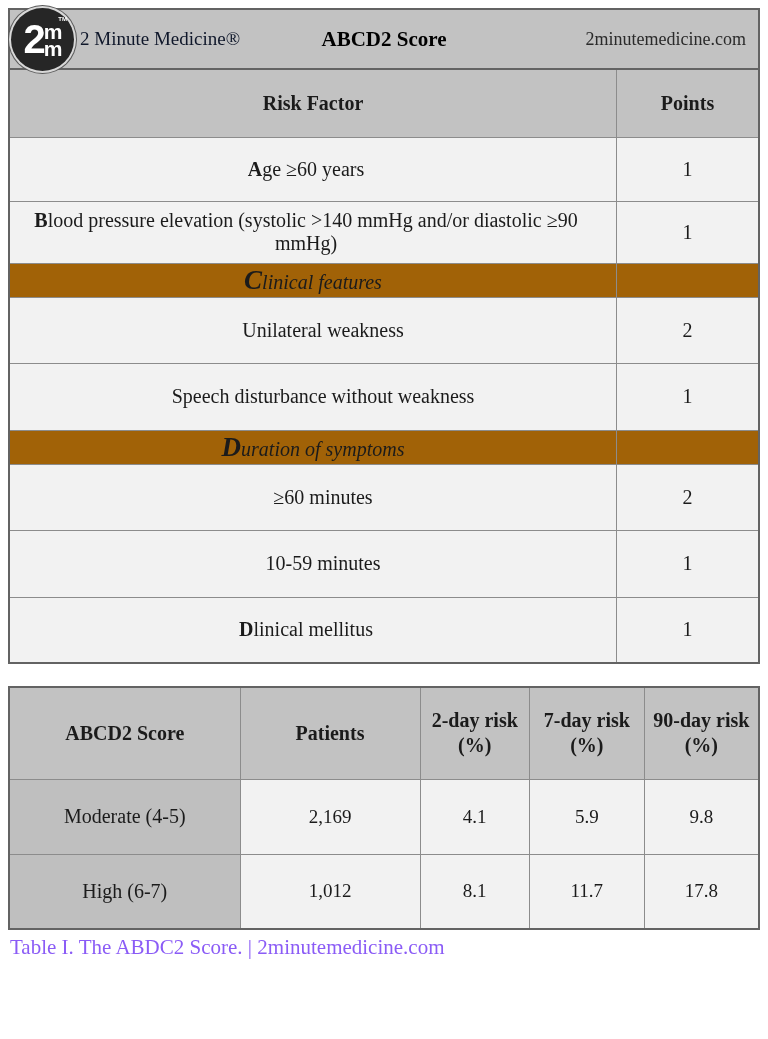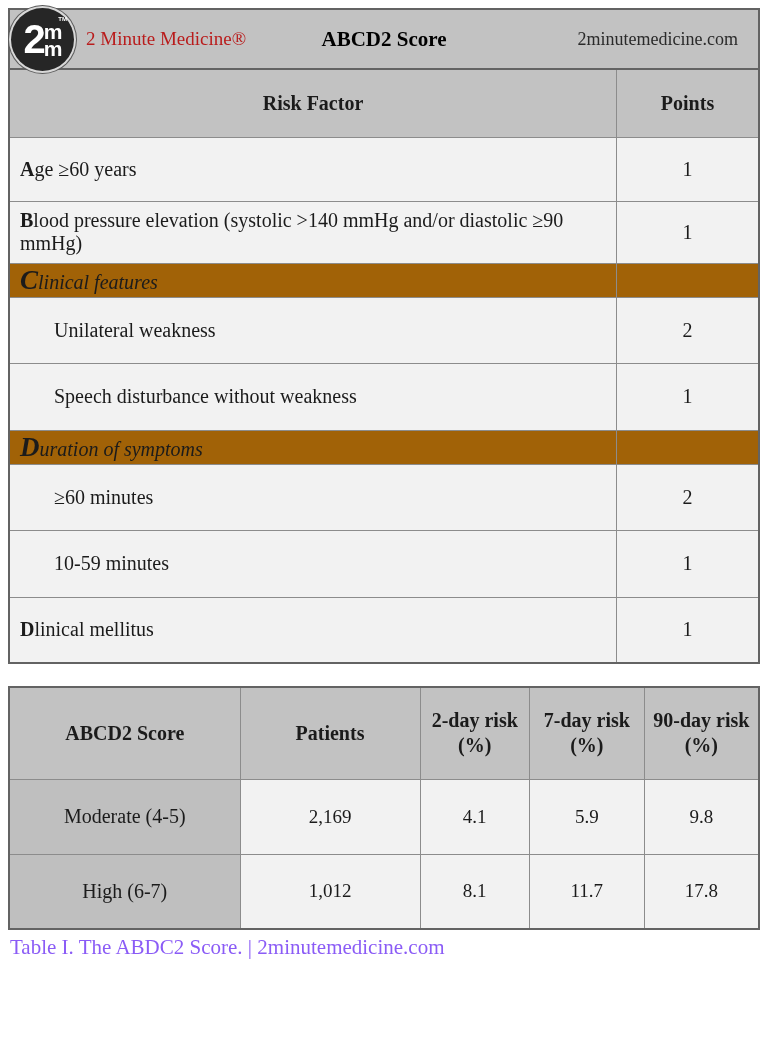--- a/index.html
+++ b/index.html
@@ -39,39 +39,39 @@
   }
   .logo .big2 { font-size: 40px; line-height: 1; letter-spacing: -2px; }
   .logo .mcol {
     display: flex; flex-direction: column;
     font-size: 21px; line-height: 0.78; margin-top: 3px; letter-spacing: -1px;
   }
   .logo .tm {
     position: absolute; top: 8px; right: 7px;
     font-size: 6px; font-weight: bold;
   }
-  .brand { font-size: 19px; margin-left: 12px; color: #b91c1c; white-space: nowrap; }
+  .brand { font-size: 19px; margin-left: 6px; color: #0f172a; white-space: nowrap; }
   .title {
     position: absolute; left: 0; right: 0; text-align: center;
     font-size: 21px; font-weight: bold; color: #000;
   }
   .site {
-    margin-left: auto; padding-right: 20px;
+    margin-left: auto; padding-right: 12px;
     font-size: 18px; color: #2a2a2a; white-space: nowrap; position: relative; z-index: 2;
   }
 
   
   table { width: 100%; border-collapse: collapse; table-layout: fixed; }
   .tbl1 { margin-top: -2px; border: 2px solid #636363; }
   .tbl1 th, .tbl1 td { border: 1px solid #8c8c8c; }
   .tbl1 th {
     background: #c2c2c2; height: 68px;
     font-size: 20px; font-weight: bold; text-align: center;
   }
-  .tbl1 td { font-size: 20px; vertical-align: middle; }
+  .tbl1 td { font-size: 20px; vertical-align: middle; text-align: center; }
   .c-label { text-align: left; padding: 4px 24px 4px 10px; }
   .c-points { text-align: center; }
   .r-item td  { background: #f2f2f2; }
   .r-sub td   { background: #f2f2f2; }
   .r-sub .c-label { padding-left: 44px; }
   .r-section td { background: #a16207; font-style: italic; }
   .r-section .c-label { padding: 0 10px; }
   .lead { font-weight: bold; }
   .r-section .lead { font-size: 27px; line-height: 1; }
   .h64 td { height: 64px; } .h62 td { height: 62px; } .h34 td { height: 34px; }

